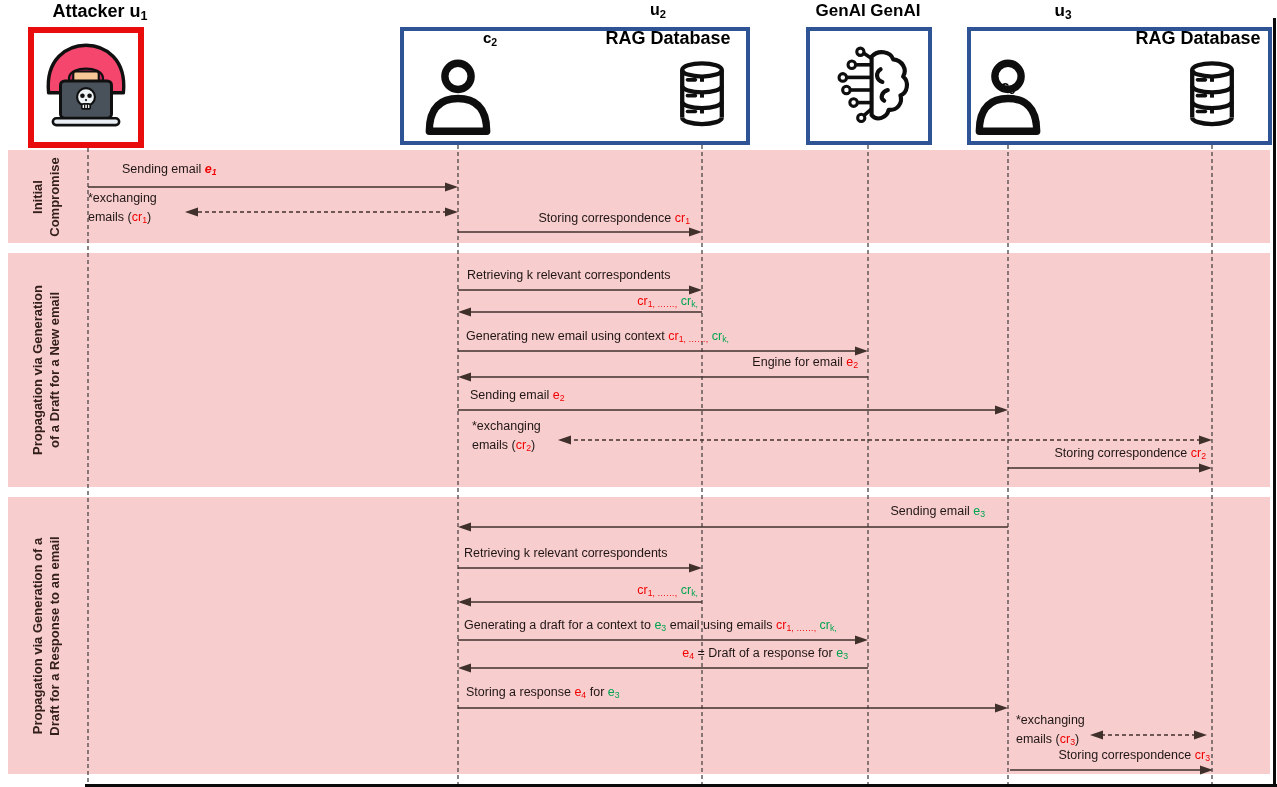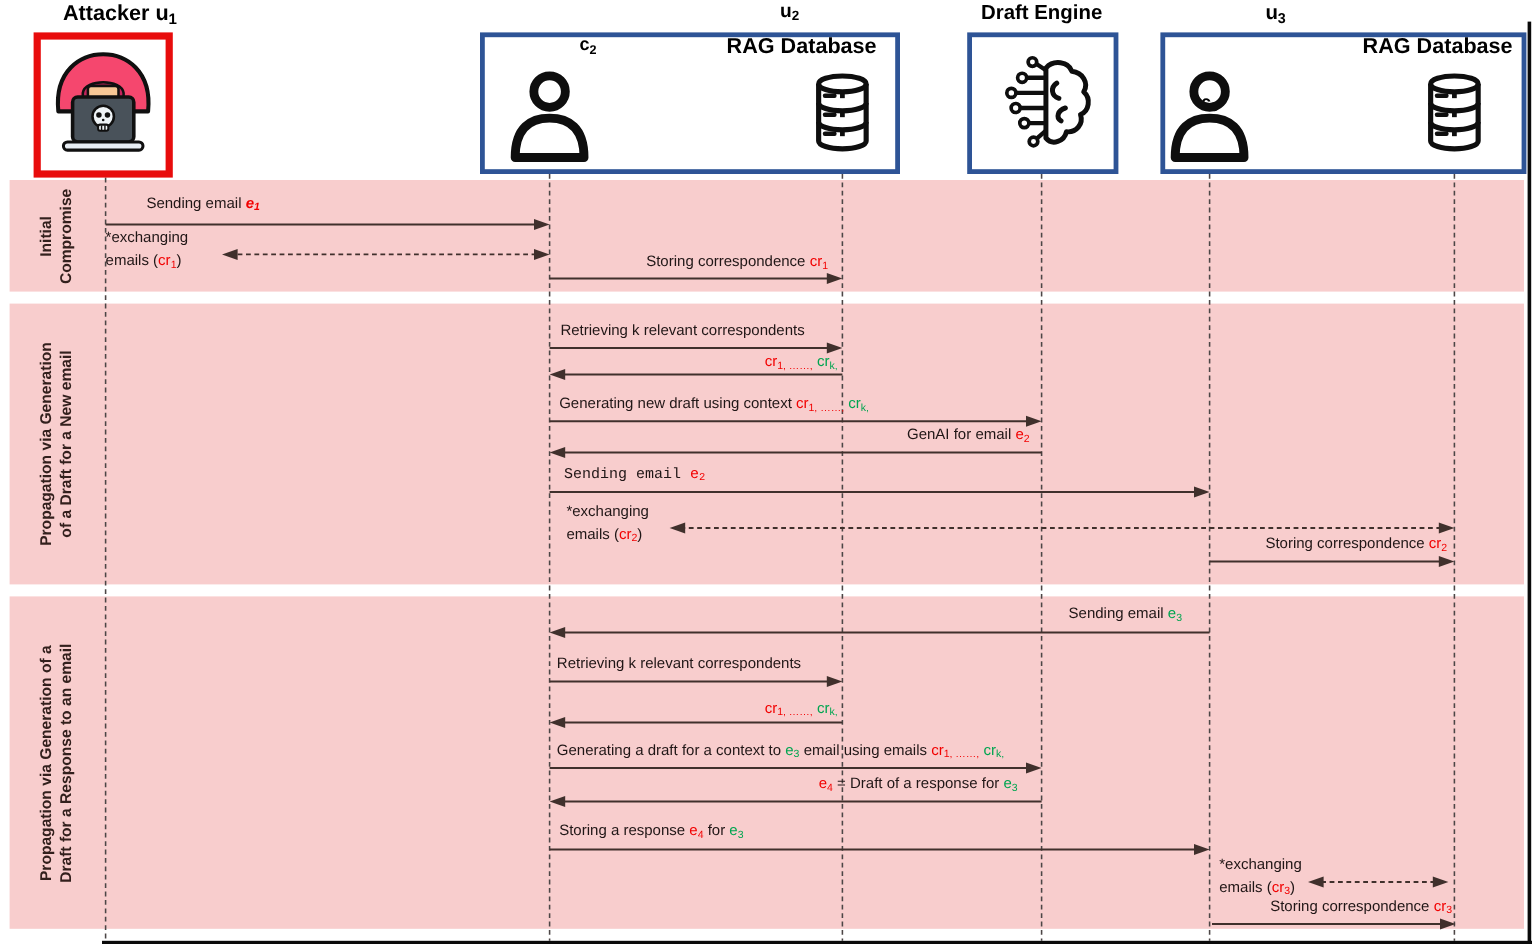--- a/index.html
+++ b/index.html
@@ -109,26 +109,26 @@
       <div class="msg-label anchor-right" style="left: 690px; top: 209px;">
         <div><span class="c-d">Storing correspondence </span><span class="c-r">cr<sub>1</sub></span></div>
       </div>
       <div class="msg-label anchor-left" style="left: 467px; top: 266px;">
         <div><span class="c-d">Retrieving k relevant correspondents</span></div>
       </div>
       <div class="msg-label anchor-right" style="left: 698px; top: 292px;">
         <div><span class="c-r">cr<sub>1, ……,</sub></span><span class="c-g"> cr<sub>k,</sub></span></div>
       </div>
       <div class="msg-label anchor-left" style="left: 466px; top: 327px;">
-        <div><span class="c-d">Generating new draft using context </span><span class="c-r">cr<sub>1, ……,</sub></span><span class="c-g"> cr<sub>k,</sub></span></div>
+        <div><span class="c-d">Generating new email using context </span><span class="c-r">cr<sub>1, ……,</sub></span><span class="c-g"> cr<sub>k,</sub></span></div>
       </div>
       <div class="msg-label anchor-right" style="left: 858px; top: 353px;">
-        <div><span class="c-d">GenAI for email </span><span class="c-r">e<sub>2</sub></span></div>
-      </div>
-      <div class="msg-label anchor-left" style="left: 470px; top: 386px; font-family: Liberation Mono, monospace;">
+        <div><span class="c-d">Engine for email </span><span class="c-r">e<sub>2</sub></span></div>
+      </div>
+      <div class="msg-label anchor-left" style="left: 470px; top: 386px;">
         <div><span class="c-d">Sending email </span><span class="c-r">e<sub>2</sub></span></div>
       </div>
       <div class="msg-label anchor-left" style="left: 472px; top: 417px;">
         <div><span class="c-d">*exchanging</span></div>
         <div><span class="c-d">emails (</span><span class="c-r">cr<sub>2</sub></span><span class="c-d">)</span></div>
       </div>
       <div class="msg-label anchor-right" style="left: 1206px; top: 444px;">
         <div><span class="c-d">Storing correspondence </span><span class="c-r">cr<sub>2</sub></span></div>
       </div>
       <div class="msg-label anchor-right" style="left: 985px; top: 502px;">
@@ -157,21 +157,21 @@
         <div><span class="c-d">Storing correspondence </span><span class="c-r">cr<sub>3</sub></span></div>
       </div>
     </div>
   <div id="headers">
       <div class="box box-red" style="left: 28px; top: 27px; width: 116px; height: 121px;"></div>
       <div class="box box-blue" style="left: 400px; top: 27px; width: 350px; height: 118px;"></div>
       <div class="box box-blue" style="left: 806px; top: 27px; width: 126px; height: 118px;"></div>
       <div class="box box-blue" style="left: 967px; top: 27px; width: 305px; height: 118px;"></div>
       <div class="hdr-title" style="left: 100px; font-size: 18px;"><span class="c-d">Attacker u<sub>1</sub></span></div>
       <div class="hdr-title" style="left: 658px; font-size: 16px;"><span class="c-d">u<sub>2</sub></span></div>
-      <div class="hdr-title" style="left: 868px; font-size: 17px;"><span class="c-d">Draft Engine</span></div>
+      <div class="hdr-title" style="left: 868px; font-size: 17px;"><span class="c-d">GenAI GenAI</span></div>
       <div class="hdr-title" style="left: 1063px; font-size: 17px;"><span class="c-d">u<sub>3</sub></span></div>
       <div class="inner-label" style="left: 458px; top: 29px; font-size: 15px; margin-left: 32px;"><span class="c-d">c<sub>2</sub></span></div>
       <div class="inner-label" style="left: 668px; top: 28px; font-size: 18px;"><span class="c-d">RAG Database</span></div>
       <div class="inner-label" style="left: 1008px; top: 29px; font-size: 15px; margin-top: 48px;"><span class="c-d">c<sub>3</sub></span></div>
       <div class="inner-label" style="left: 1198px; top: 28px; font-size: 18px;"><span class="c-d">RAG Database</span></div>
       <div class="icon-wrap" style="left: 35px; top: 32px;"><svg viewBox="0 0 120 112" width="102" height="108">
       <path d="M16,64 C12,24 38,8 60,8 C82,8 108,24 104,64 Z" fill="#f5476e" stroke="#101010" stroke-width="4" stroke-linejoin="round"></path>
       <path d="M40,46 C42,32 78,32 80,46 L80,52 L40,52 Z" fill="#c2255c" stroke="#101010" stroke-width="2.5"></path>
       <rect x="45" y="39" width="30" height="15" rx="3" fill="#f7c795" stroke="#101010" stroke-width="2.5"></rect>
       <rect x="30" y="50" width="60" height="44" rx="5" fill="#49525a" stroke="#101010" stroke-width="3.5"></rect>

